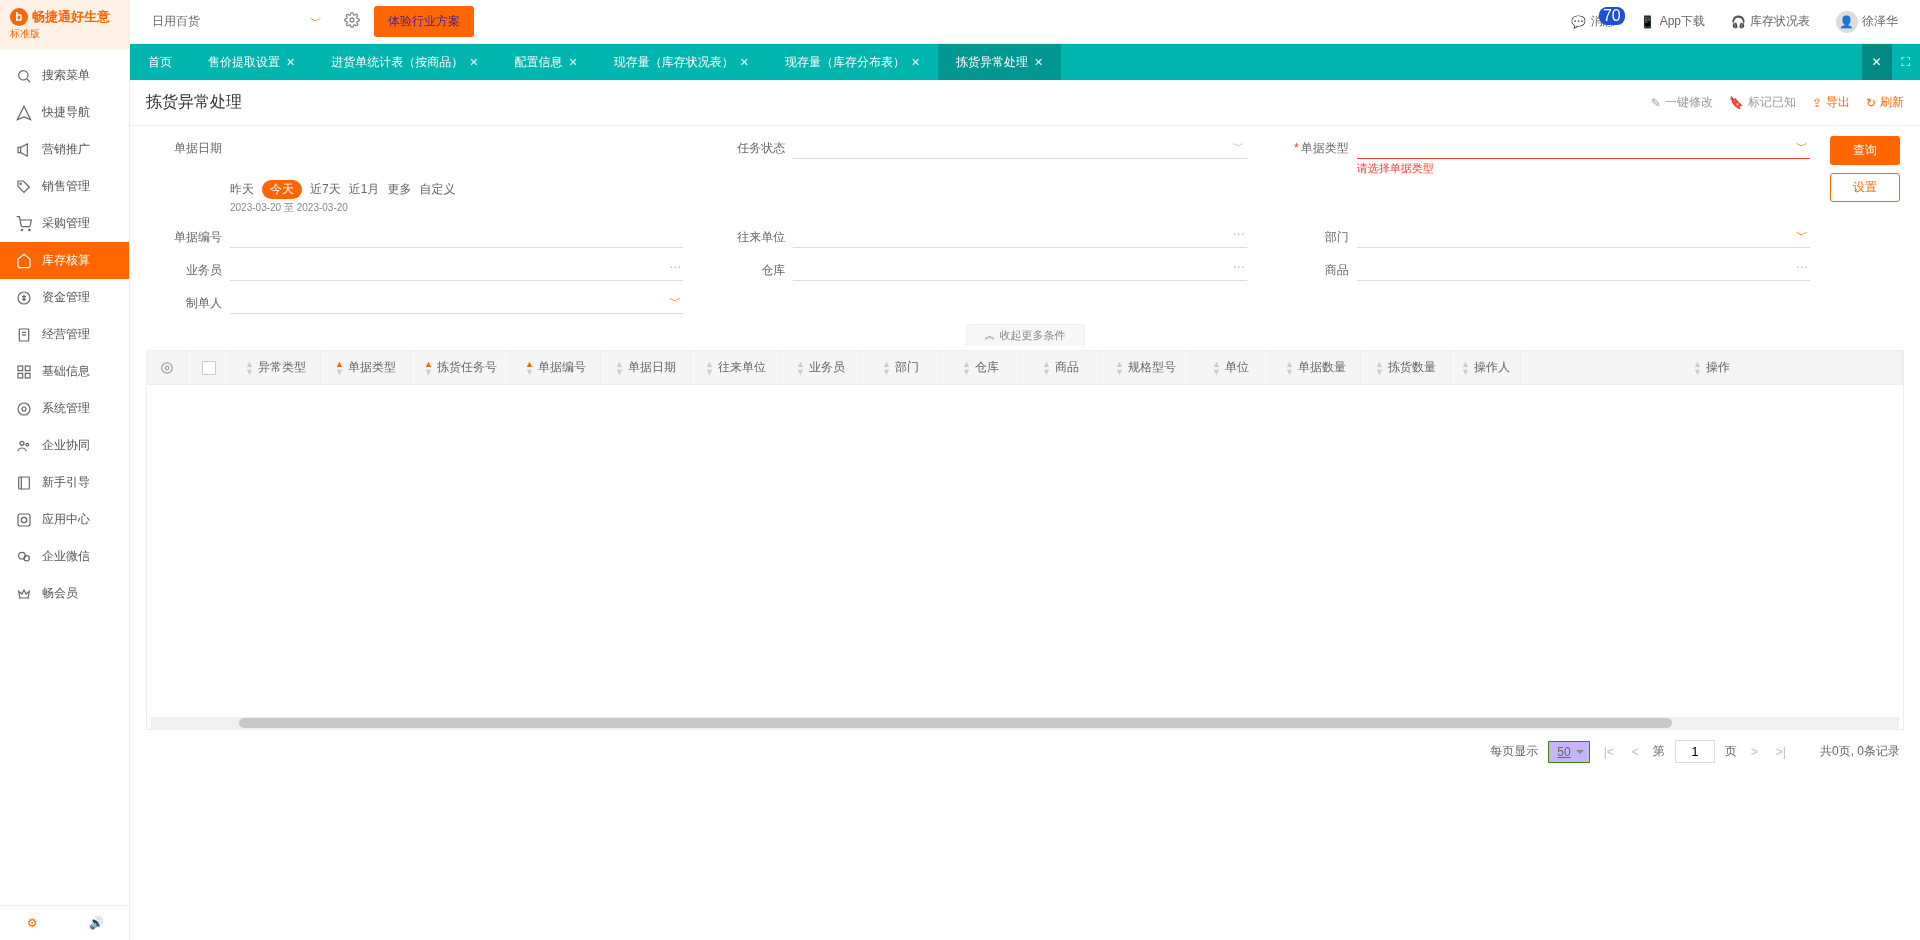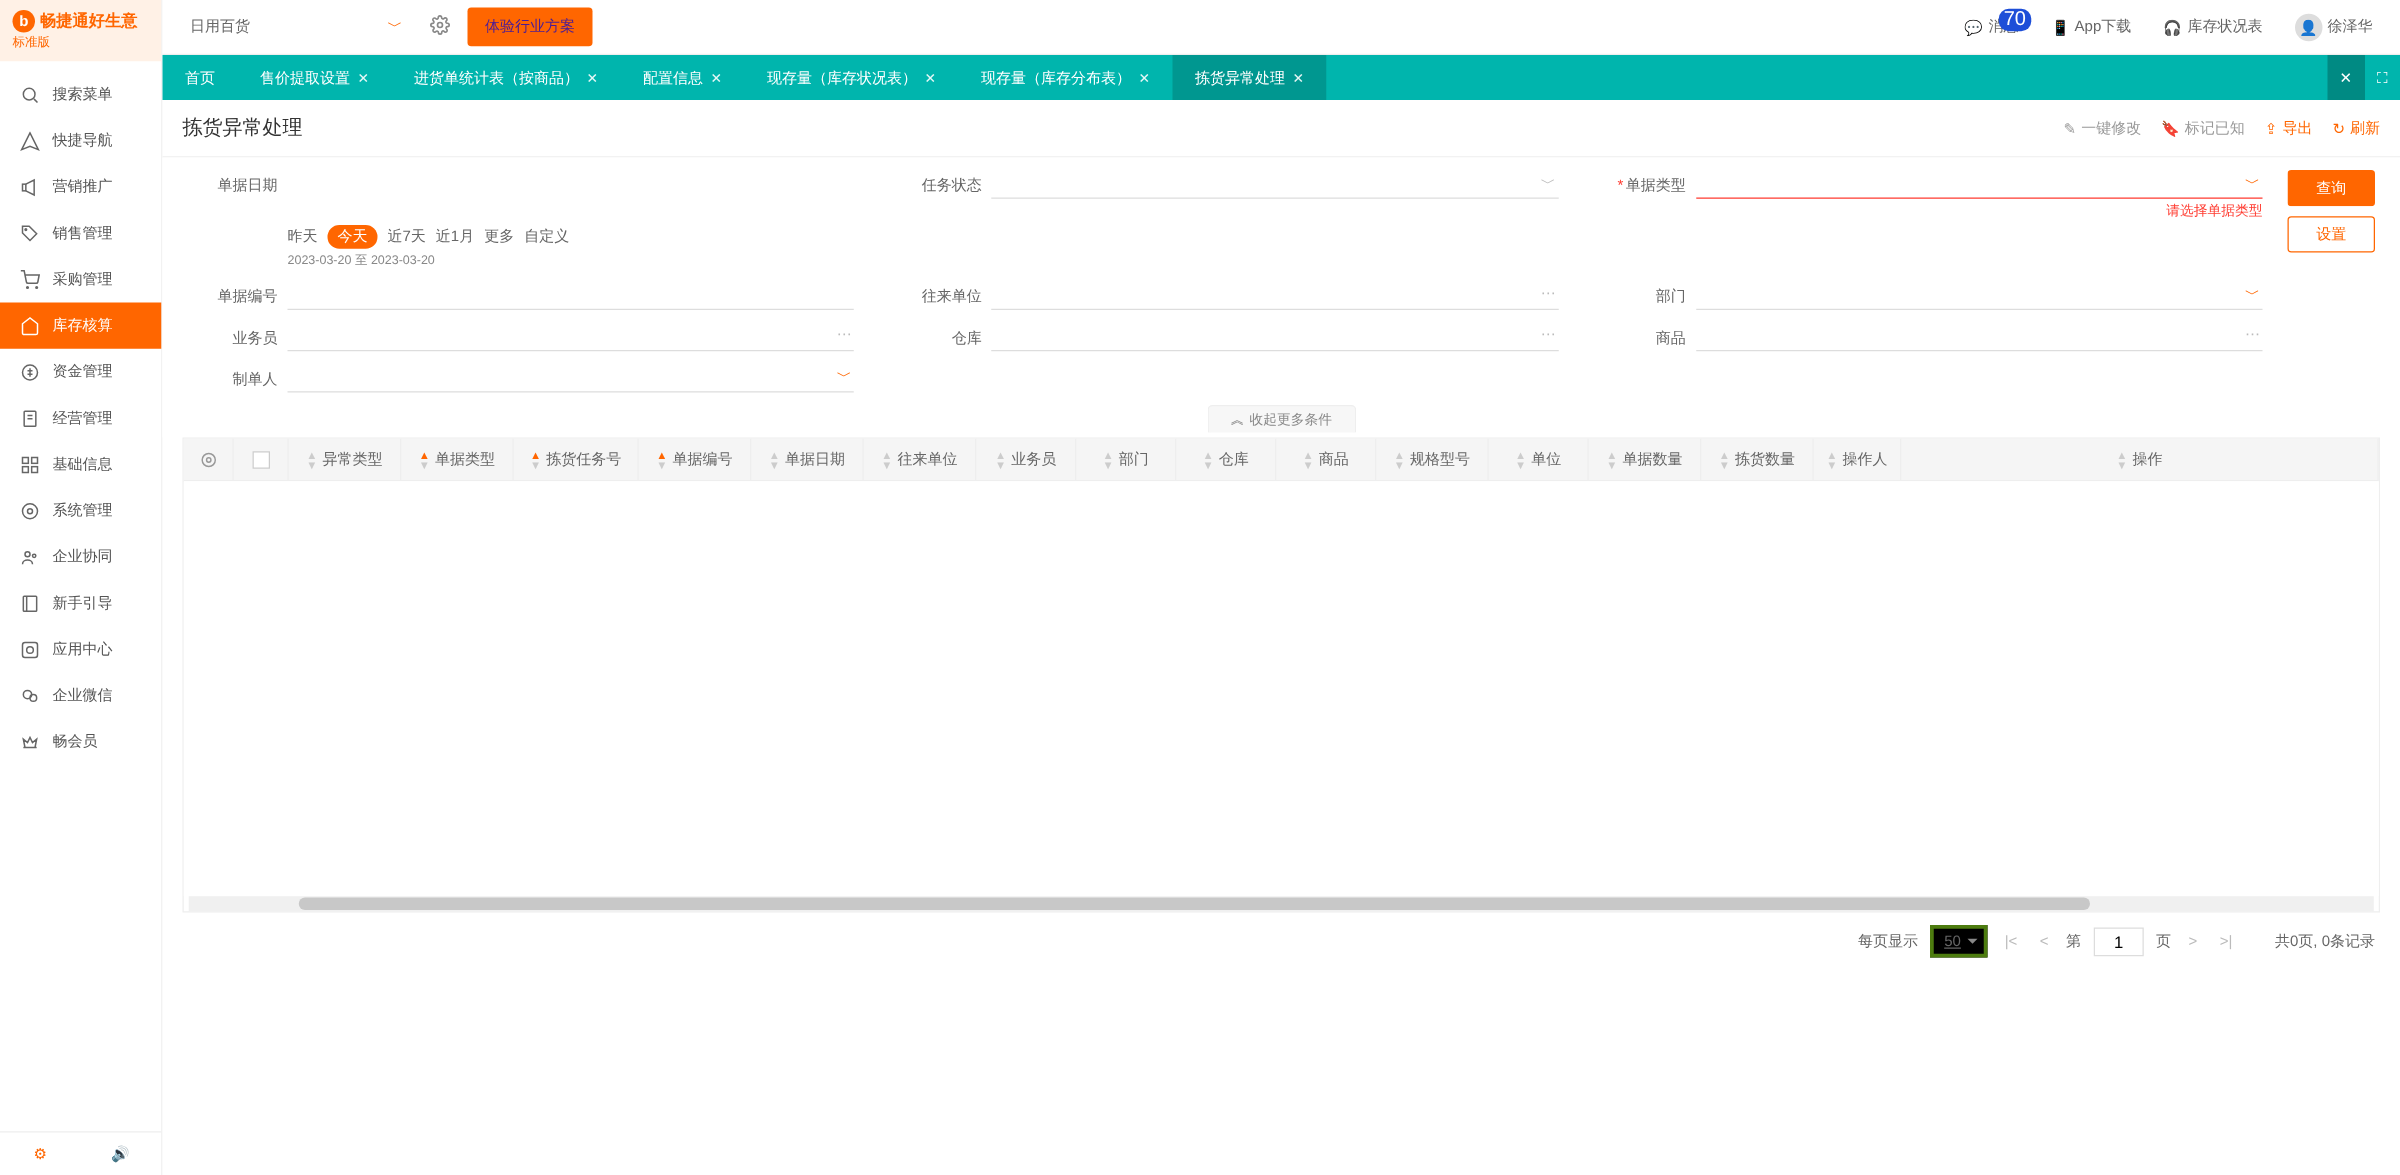--- a/index.html
+++ b/index.html
@@ -61,21 +61,21 @@
 .f-label .req { color: #ff3b30; margin-right: 2px; }
 .f-control { flex: 1; position: relative; }
 .f-input { width: 100%; border: none; border-bottom: 1px solid #ddd; padding: 4px 20px 4px 2px; font-size: 12px; outline: none; background: transparent; }
 .f-input.error-line { border-bottom-color: #ff3b30; }
 .f-suffix { position: absolute; right: 2px; top: 2px; color: #bbb; cursor: pointer; }
 .f-suffix.orange { color: #ff6600; }
 .date-tags { display: flex; gap: 8px; align-items: center; flex-wrap: wrap; }
 .date-tag { color: #666; cursor: pointer; font-size: 12px; margin-top: 44px; }
 .date-tag.active { background: #ff6600; color: #fff; border-radius: 10px; padding: 1px 8px; }
 .date-range { color: #888; font-size: 10px; margin-top: 2px; }
-.f-error { color: #ff3b30; font-size: 11px; margin-top: 2px; text-align: right; }
+.f-error { color: #ff3b30; font-size: 11px; margin-top: 2px; }
 .filters-right { display: flex; flex-direction: column; gap: 8px; width: 70px; }
 .btn-small { padding: 5px 0; border-radius: 3px; cursor: pointer; font-size: 12px; text-align: center; border: 1px solid transparent; }
 .btn-primary { background: #ff6600; color: #fff; }
 .btn-outline { background: #fff; color: #ff6600; border-color: #ff6600; }
 
 
 .collapse-bar { text-align: center; padding: 4px 0; margin-top: 6px; }
 .collapse-inner { display: inline-flex; align-items: center; gap: 4px; background: #f7f7f7; border: 1px solid #eee; border-bottom: none; border-radius: 4px 4px 0 0; padding: 3px 18px; color: #888; cursor: pointer; font-size: 11px; }
 
 
@@ -85,21 +85,21 @@
 .th .sort { color: #ccc; font-size: 9px; line-height: 8px; display: flex; flex-direction: column; }
 .th .sort .up.on, .th .sort .dn.on { color: #ff6600; }
 .th-gear { width: 40px; }
 .th-check { width: 44px; }
 .tbody { flex: 1; background: #fff; }
 .hscroll { height: 12px; background: #f0f0f0; position: relative; margin: 0 4px 0 4px; }
 .hscroll-thumb { position: absolute; left: 88px; width: 82%; top: 1px; height: 10px; background: #c8c8c8; border-radius: 5px; }
 
 
 .pager { display: flex; align-items: center; justify-content: flex-end; gap: 10px; padding: 10px 20px; color: #666; }
-.pager .sel { border: 3px solid #4d7c0f; padding: 3px 18px 3px 8px; position: relative; cursor: pointer; background: #000000; text-decoration: underline; }
+.pager .sel { border: 1px solid #4d7c0f; padding: 3px 18px 3px 8px; position: relative; cursor: pointer; background: #c4b5fd; text-decoration: underline; }
 .pager .sel::after { content: ""; position: absolute; right: 5px; top: 8px; border: 4px solid transparent; border-top-color: #888; }
 .pager .nav-b { color: #bbb; cursor: pointer; padding: 0 4px; }
 .pager input { width: 40px; border: 1px solid #ddd; text-align: center; padding: 3px 2px; }
 
 .checkbox { width: 14px; height: 14px; border: 1px solid #ccc; background: #fff; display: inline-block; }
 </style>
 </head>
 <body>
 
 <div class="app">

